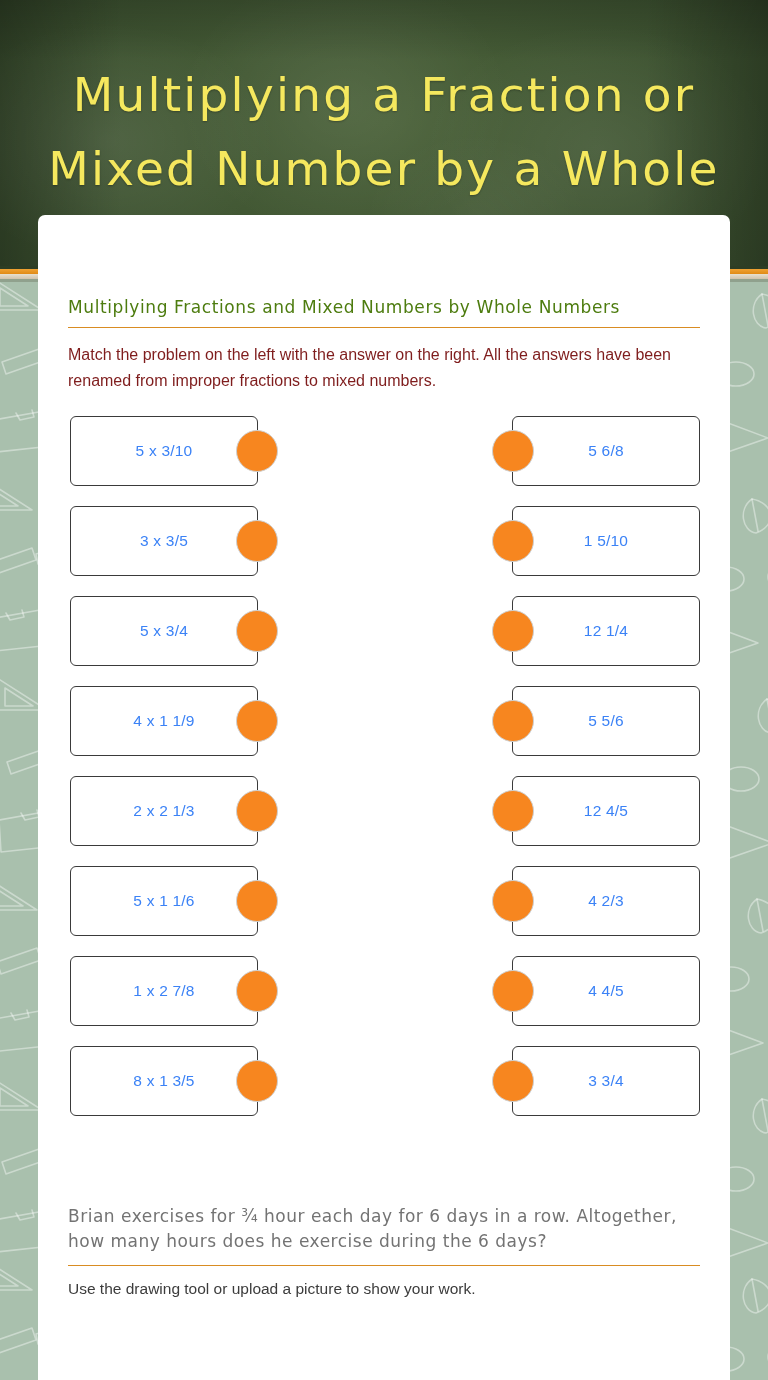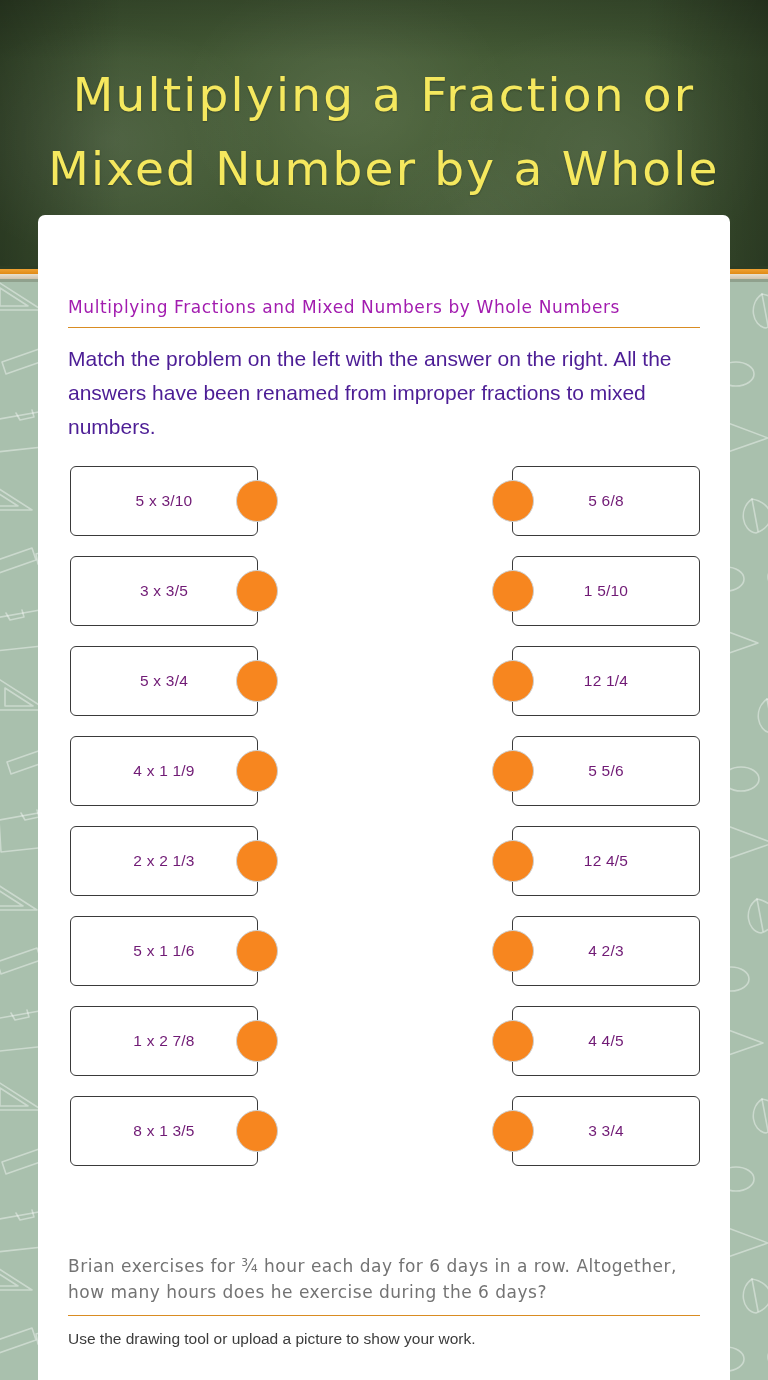--- a/index.html
+++ b/index.html
@@ -94,34 +94,34 @@
     width: 692px;
     height: 1165px;
     background: #ffffff;
     border-radius: 7px 7px 0 0;
     z-index: 4;
     padding: 0 30px;
   }
 
   .section-heading {
     font-family: "DejaVu Sans", sans-serif;
-    color: #a21caf;
+    color: #4d7c0f;
     font-size: 17px;
     letter-spacing: .6px;
     padding-top: 82px;
     line-height: 1.2;
   }
   .orange-rule {
     border-bottom: 1.5px solid #d98c22;
     margin-top: 10px;
   }
 
   .instructions {
-    font-size: 21px;
-    color: #4c1d95;
+    font-size: 16px;
+    color: #7f1d1d;
     line-height: 1.62;
     padding-top: 14px;
     max-width: 625px;
   }
 
   
   #match-grid {
     position: relative;
     margin-top: 22px;
   }
@@ -135,21 +135,21 @@
     position: relative;
     width: 188px;
     height: 70px;
     border: 1px solid #3a3a3a;
     border-radius: 6px;
     background: #fff;
     display: flex;
     align-items: center;
     justify-content: center;
     font-size: 15.5px;
-    color: #701a75;
+    color: #3b82f6;
     letter-spacing: .2px;
   }
   .match-box.left  { margin-left: 2px; }
   .match-box.right { margin-right: 0; }
 
   .dot {
     position: absolute;
     width: 42px; height: 42px;
     border-radius: 50%;
     background: #f7861f;

